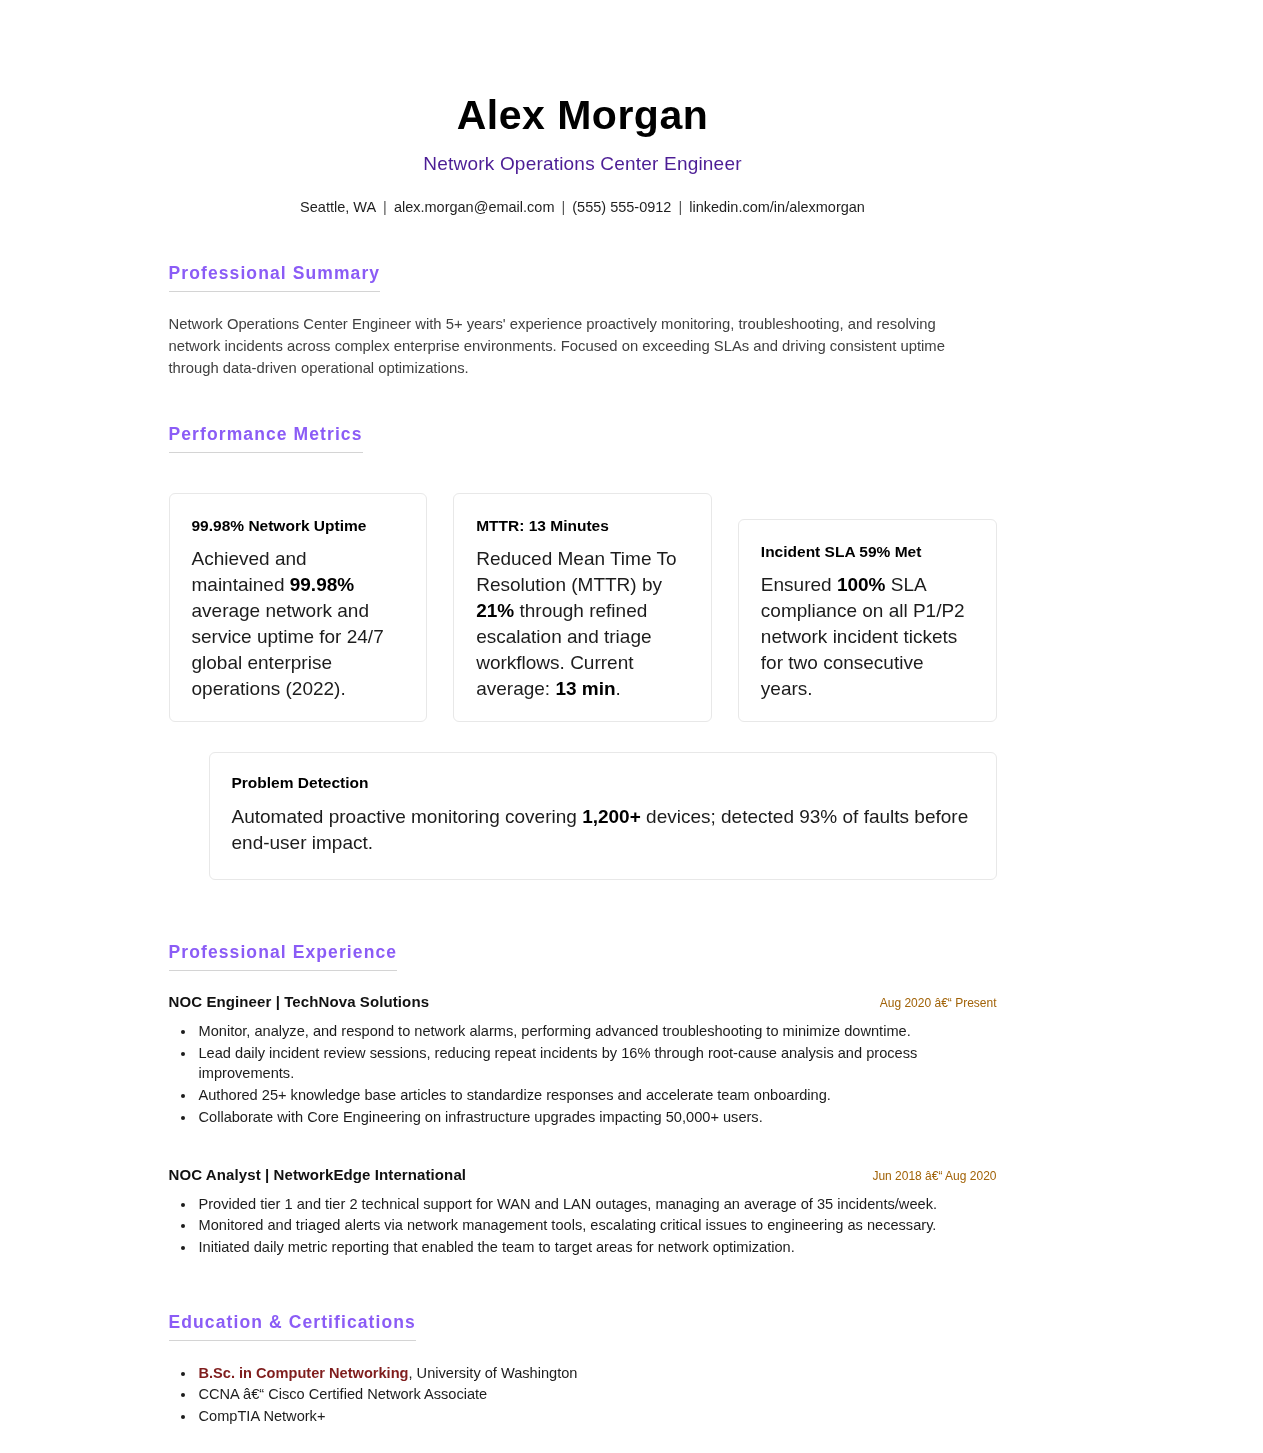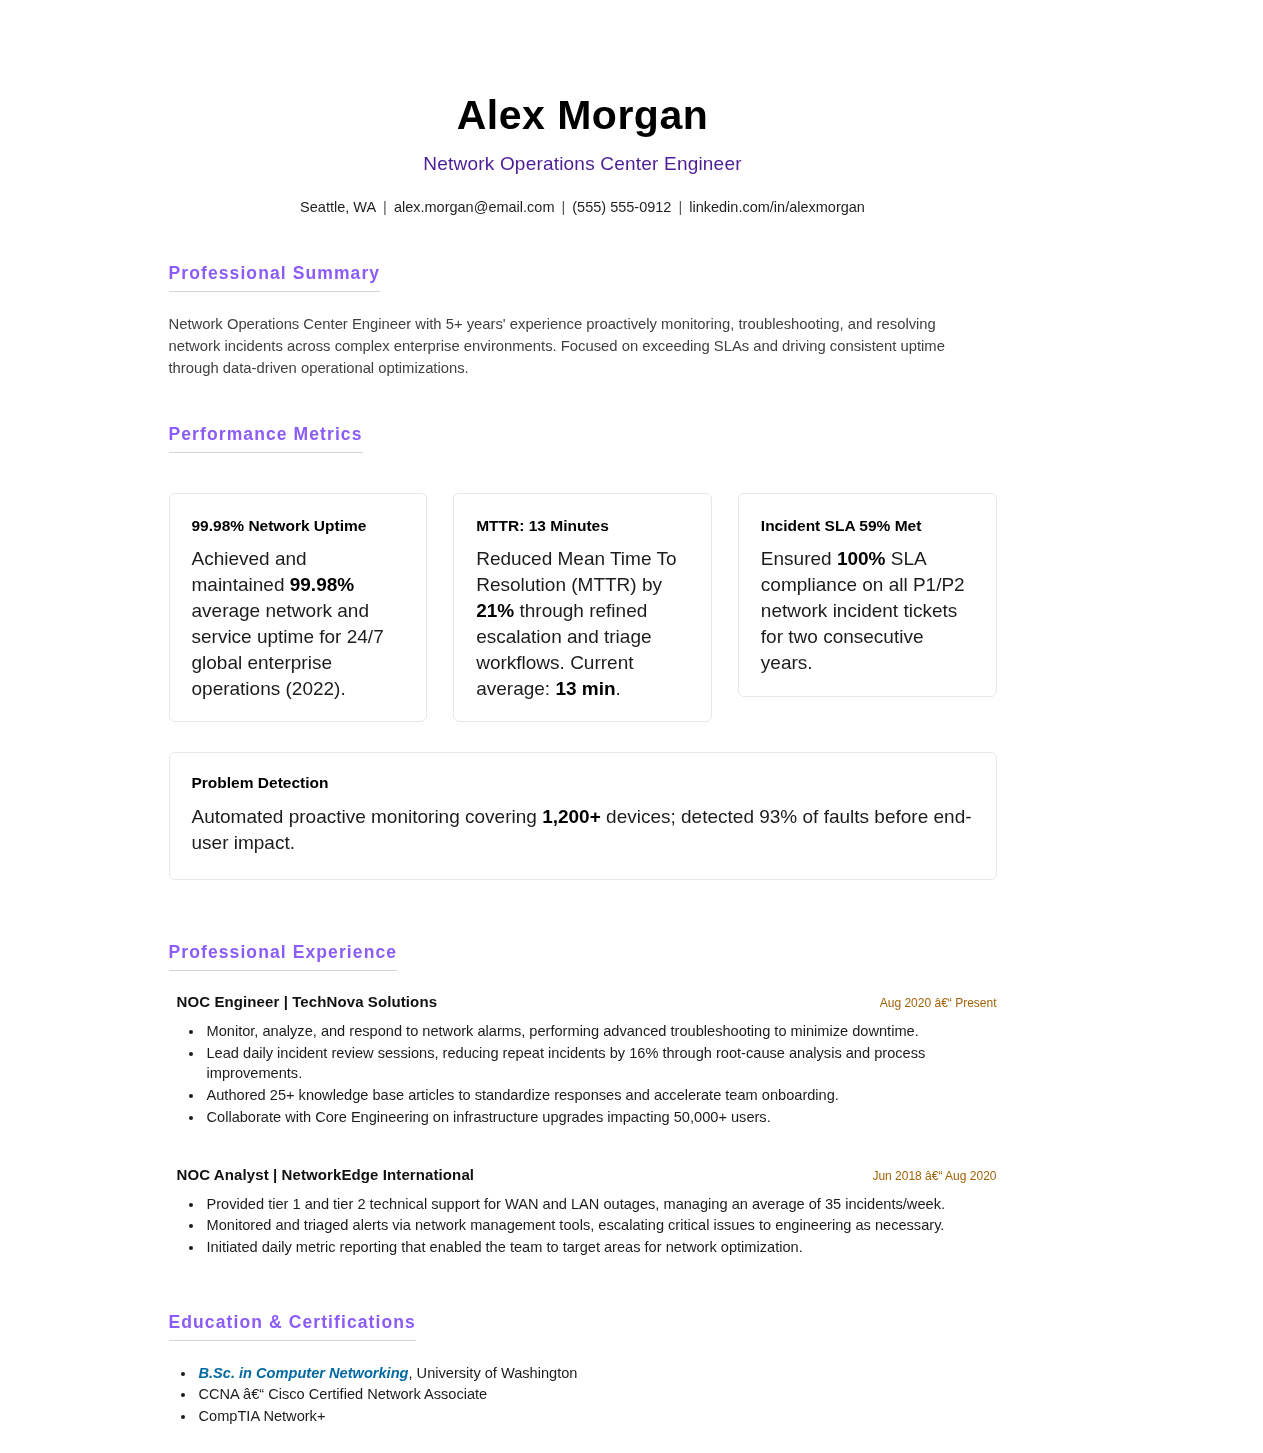--- a/index.html
+++ b/index.html
@@ -90,35 +90,36 @@
 
   .gap-lg { height: 44px; }
   .gap-xl { height: 62px; }
   .gap-md { height: 30px; }
   .gap-sm { height: 18px; }
 
   
   .metrics-row {
     display: flex;
     gap: 26px;
-    align-items: flex-start;
+    align-items: flex-end;
   }
   .metric-card {
     flex: 1 1 0;
     border: 1px solid #e8e8e8;
     border-radius: 6px;
     background: #ffffff;
     padding: 22px 22px 20px 22px;
     box-sizing: border-box;
     min-height: 158px;
   }
   .metric-card.wide {
     flex: 1 1 100%;
     min-height: 0;
     padding: 20px 16px 22px 22px;
+    margin-left: 40px;
   }
   .metric-title {
     font-size: 15.5px;
     font-weight: bold;
     color: #000000;
     margin: 0 0 11px 0;
     line-height: 1.25;
   }
   .metric-body {
     font-size: 19px;
@@ -127,21 +128,20 @@
     margin: 0;
   }
   .metric-card.wide .metric-body {
     line-height: 1.4;
   }
   .metric-body b { font-weight: bold; color: #000; }
 
   
   .job {
     margin-bottom: 10px;
-    margin-left: 8px;
   }
   .job-row {
     display: flex;
     justify-content: space-between;
     align-items: baseline;
     margin-bottom: 11px;
   }
   .job-heading {
     font-size: 15px;
     font-weight: bold;
@@ -162,21 +162,21 @@
     font-size: 14.6px;
     line-height: 1.42;
     color: #1c1c1c;
     margin-bottom: 1px;
     padding-left: 3px;
   }
   ul.bullets li::marker {
     color: #1c1c1c;
     font-size: 14px;
   }
-  ul.bullets li b { font-weight: bold; color: #0369a1; font-style: italic; }
+  ul.bullets li b { font-weight: bold; color: #7f1d1d; }
 
   .job-spacer { height: 28px; }
 </style>
 </head>
 <body>
 
 <div class="page">
   <div class="inner">
 
     <div class="resume-header">

